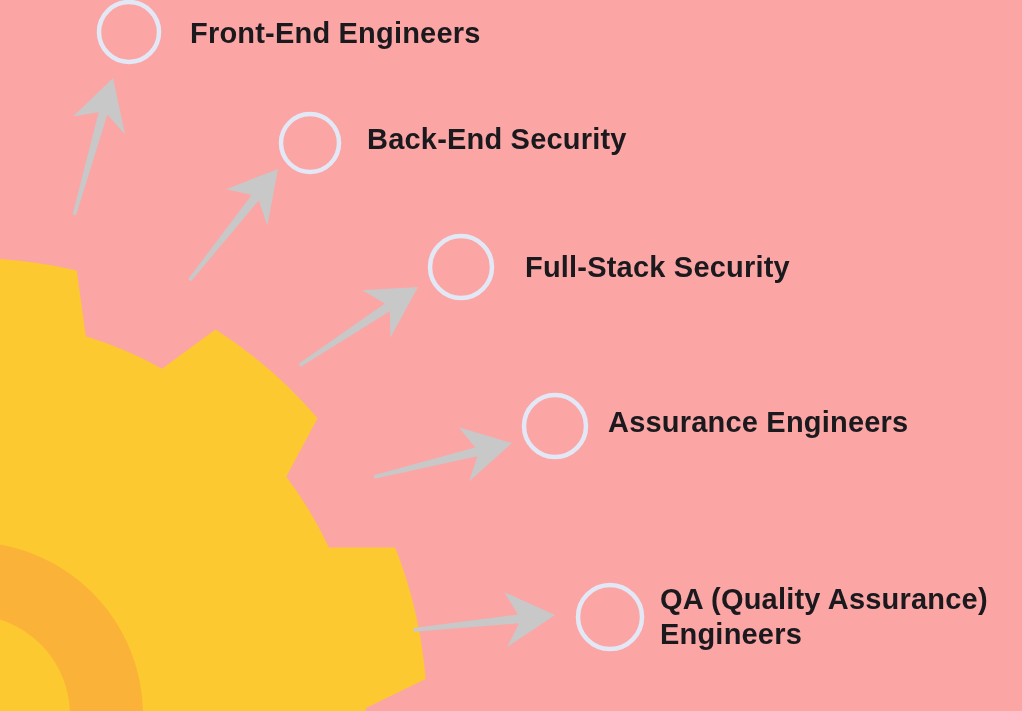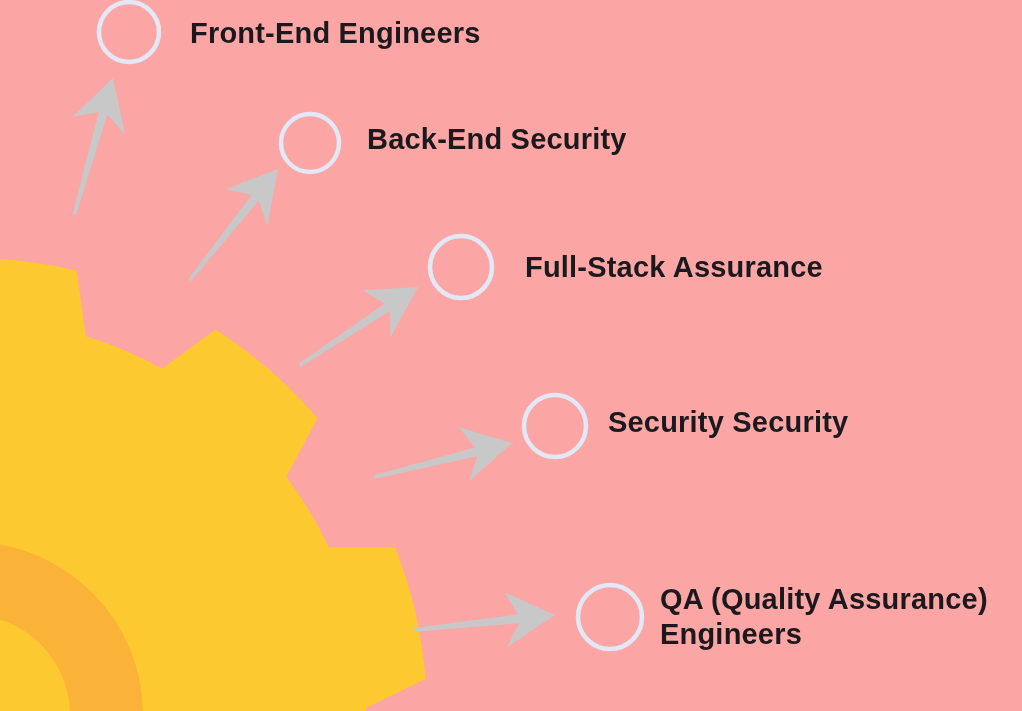--- a/index.html
+++ b/index.html
@@ -48,17 +48,17 @@
         <circle cx="129" cy="32" r="30" fill="none" stroke="#E2E8F6" stroke-width="4.5"></circle>
         <circle cx="310" cy="143" r="29" fill="none" stroke="#E2E8F6" stroke-width="4.5"></circle>
         <circle cx="461" cy="267" r="31" fill="none" stroke="#E2E8F6" stroke-width="4.5"></circle>
         <circle cx="555" cy="426" r="31" fill="none" stroke="#E2E8F6" stroke-width="4.5"></circle>
         <circle cx="610" cy="617" r="32" fill="none" stroke="#E2E8F6" stroke-width="4.5"></circle>
       </g>
   </svg>
 
   <div class="label lbl-1" style="color: rgb(26, 26, 30);">Front-End Engineers</div>
   <div class="label lbl-2" style="color: rgb(26, 26, 30);">Back-End Security</div>
-  <div class="label lbl-3" style="color: rgb(26, 26, 30);">Full-Stack Assurance</div>
-  <div class="label lbl-4" style="color: rgb(26, 26, 30);">Security Security</div>
+  <div class="label lbl-3" style="color: rgb(26, 26, 30);">Full-Stack Security</div>
+  <div class="label lbl-4" style="color: rgb(26, 26, 30);">Assurance Engineers</div>
   <div class="label lbl-5 wrap" style="color: rgb(26, 26, 30);">QA (Quality Assurance) Engineers</div>
 
 </div>
 
 </body></html>

